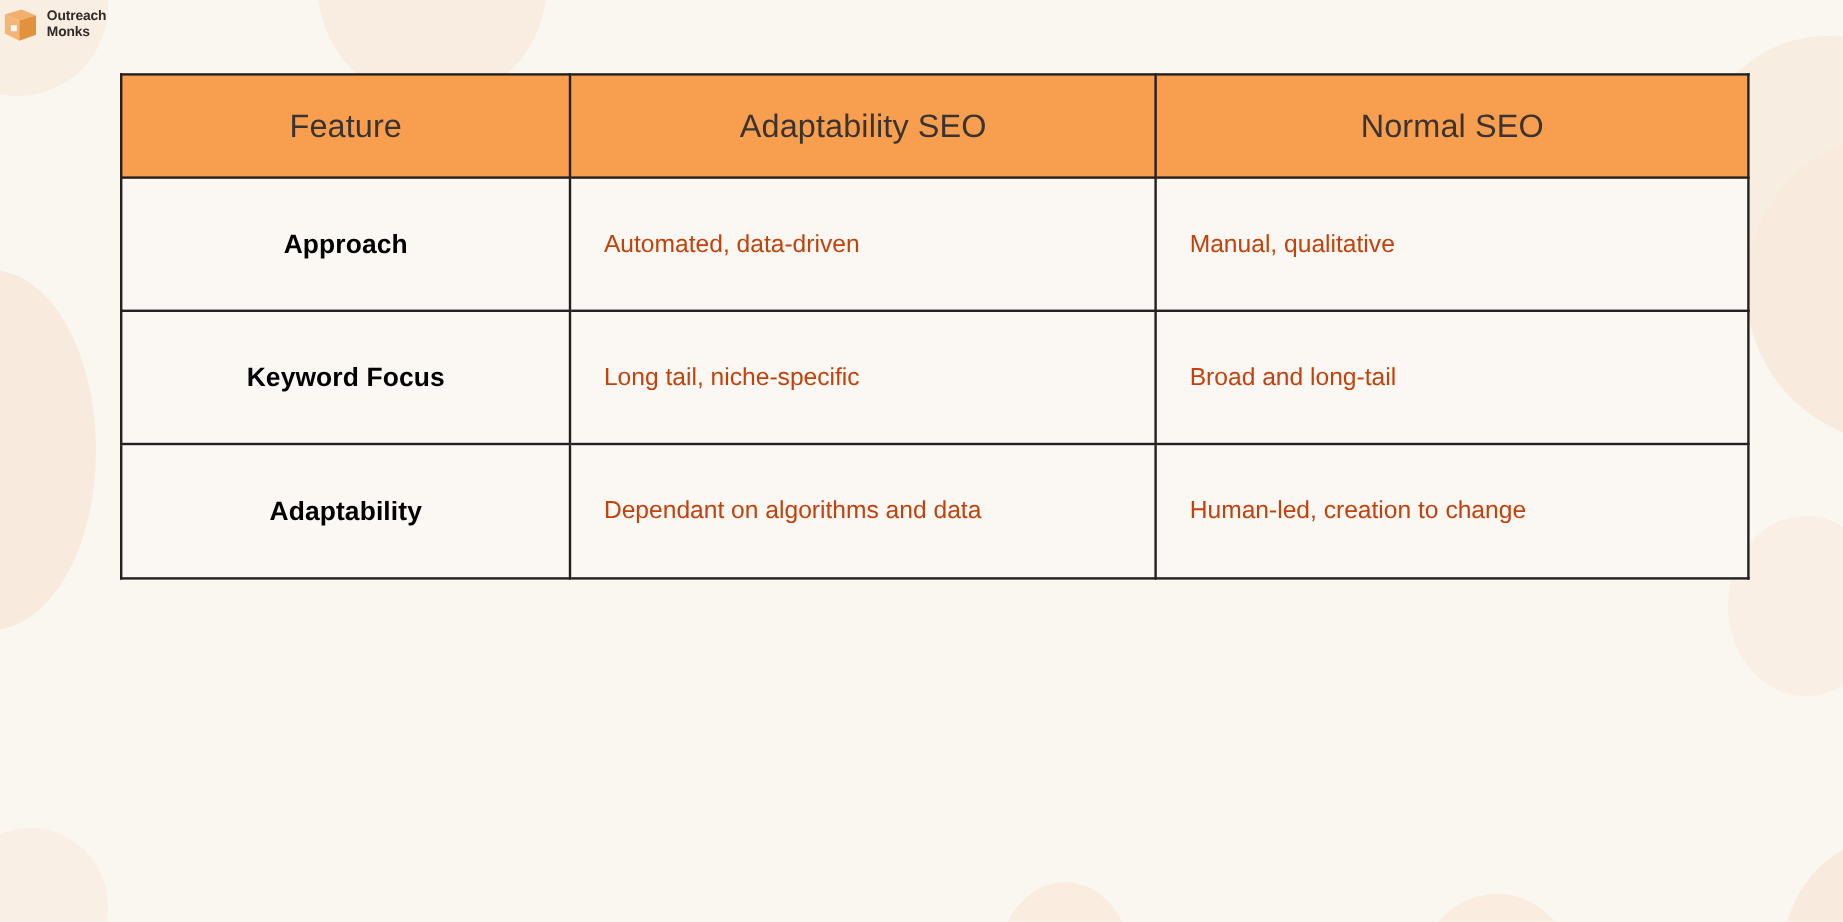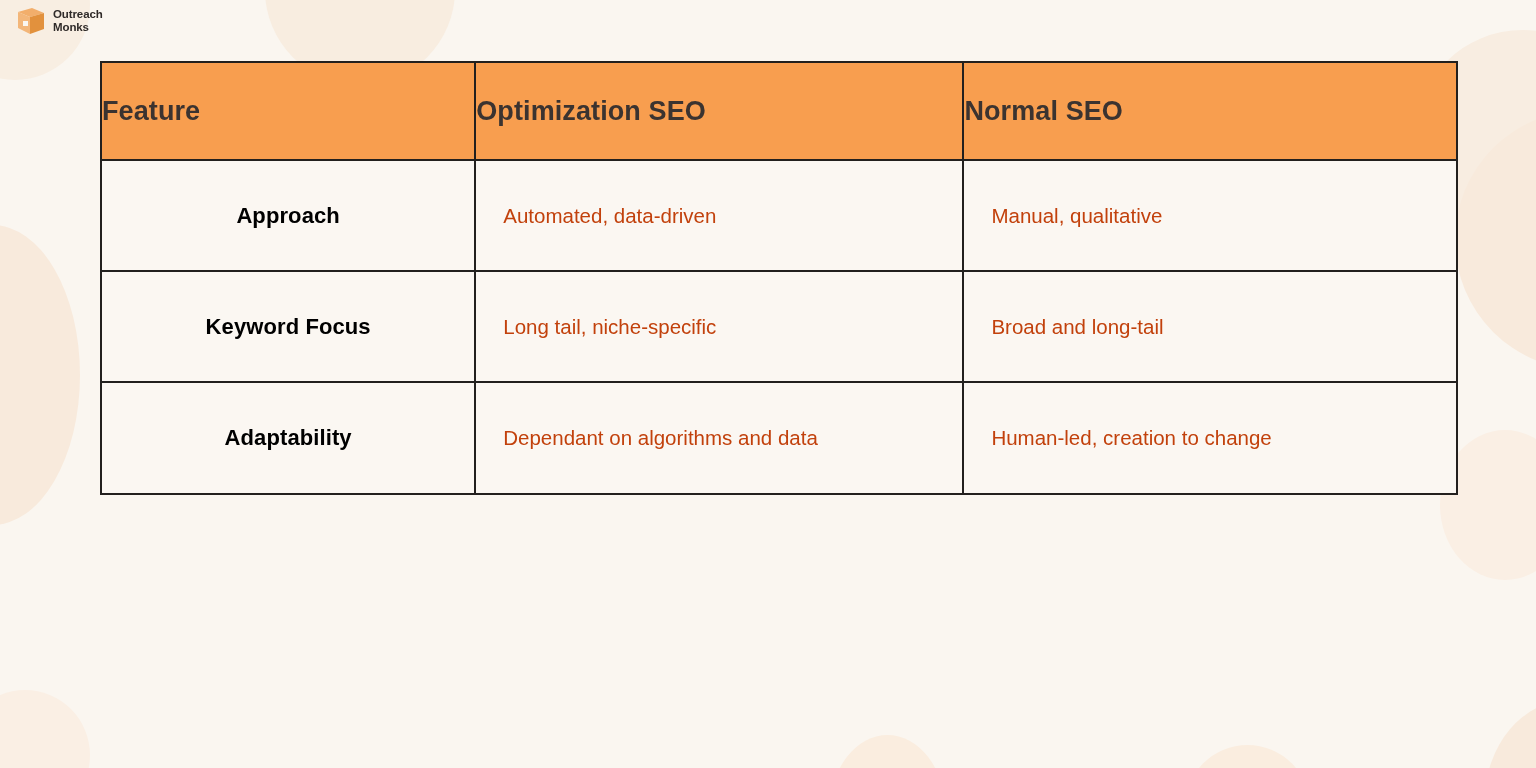--- a/index.html
+++ b/index.html
@@ -35,21 +35,21 @@
   .blob-right-b    { width:260px; height:260px; left:1455px; top:110px;  background:#F8EADC; }
   .blob-bot-a      { width:115px; height:150px; left:830px;  top:735px;  background:#FAEDDF; }
   .blob-bot-b      { width:125px; height:125px; left:1185px; top:745px;  background:#FAEDDF; }
   .blob-bot-c      { width:170px; height:200px; left:1485px; top:700px;  background:#F8EADC; }
   .blob-bot-left   { width:130px; height:130px; left:-40px;  top:690px;  background:#FAEFE4; }
   .blob-mid-right  { width:130px; height:150px; left:1440px; top:430px;  background:#FAEFE4; }
 
   
   .logo {
     position:absolute;
-    left:16px;
+    left:2px;
     top:6px;
     display:flex;
     align-items:center;
     gap:7px;
     z-index:4;
   }
   .logo-mark { width:30px; height:30px; display:block; }
   .logo-text {
     font-size:11.5px;
     font-weight:bold;
@@ -76,25 +76,25 @@
   table.cmp col.c2 { width:36.0%; }
   table.cmp col.c3 { width:36.4%; }
 
   table.cmp th, table.cmp td {
     border:2px solid #23201E;
     vertical-align:middle;
   }
 
   thead th {
     background:#F89E4F;
-    height:98px;
-    text-align:left;
+    height:86px;
+    text-align:center;
     color:#3B3330;
     font-size:27px;
-    font-weight:bold;
+    font-weight:normal;
     letter-spacing:0.1px;
   }
 
   tbody tr { height:111px; }
   tbody tr:last-child { height:112px; }
 
   td.feature {
     text-align:center;
     font-size:22px;
     font-weight:bold;
@@ -144,21 +144,21 @@
 <div class="table-wrap">
   <table class="cmp">
     <colgroup>
       <col class="c1">
         <col class="c2">
         <col class="c3">
     </colgroup>
     <thead>
       <tr>
         <th>Feature</th>
-        <th>Optimization SEO</th>
+        <th>Adaptability SEO</th>
         <th>Normal SEO</th>
       </tr>
     </thead>
     <tbody>
       <tr>
         <td class="feature">Approach</td>
         <td class="value">Automated, data-driven</td>
         <td class="value">Manual, qualitative</td>
       </tr>
       <tr>

